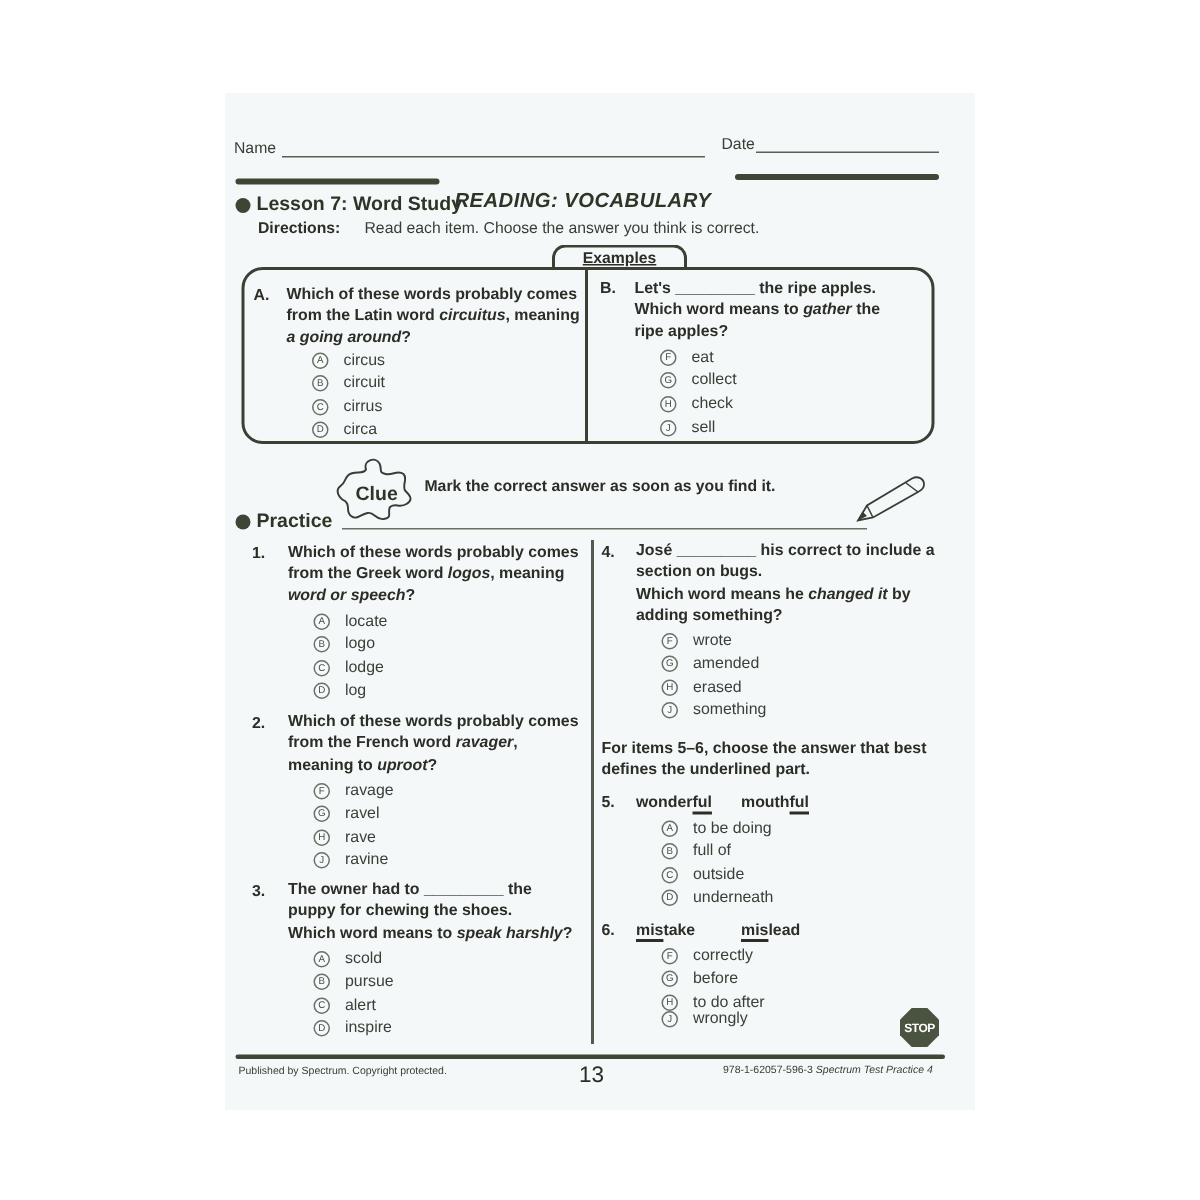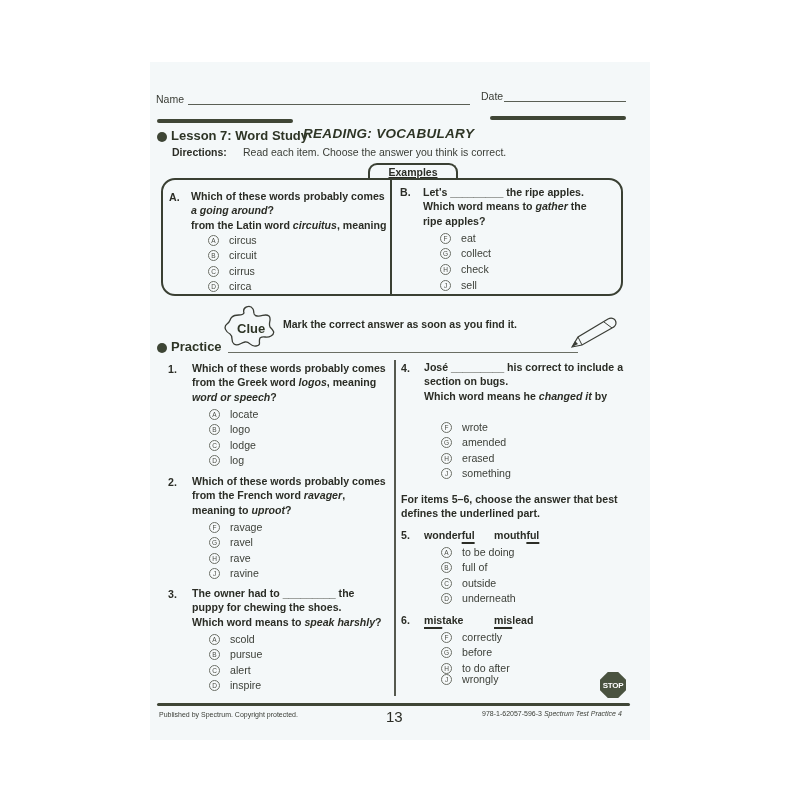--- a/index.html
+++ b/index.html
@@ -44,22 +44,22 @@
   <span class="abs t b" style="left:22px;top:84px;">Directions:</span>
   <span class="abs t" style="left:93px;top:84px;color:#3a3d36;">Read each item. Choose the answer you think is correct.</span>
 
   <div class="ex-tab">Examples</div>
   <div class="ex-box"></div>
   <div class="vdiv" style="left:240px;top:117px;height:116px;"></div>
 
   <span class="num" style="left:19px;top:129px;">A.</span>
   <div class="q" style="left:41px;top:127px;">
     <div>Which of these words probably comes</div>
+    <div><span>from the Latin word </span><i>circuitus</i><span>, meaning</span></div>
     <div><i>a going around</i><span>?</span></div>
-    <div><span>from the Latin word </span><i>circuitus</i><span>, meaning</span></div>
   </div>
   <div class="opt" style="left:58px;top:171px;">
       <span class="bub">A</span>
       <span class="otext">circus</span>
     </div>
   <div class="opt" style="left:58px;top:186px;">
       <span class="bub">B</span>
       <span class="otext">circuit</span>
     </div>
   <div class="opt" style="left:58px;top:202px;">
@@ -177,20 +177,21 @@
   <div class="opt" style="left:59px;top:616px;">
       <span class="bub">D</span>
       <span class="otext">inspire</span>
     </div>
 
   <span class="num" style="left:251px;top:300px;">4.</span>
   <div class="q" style="left:274px;top:298px;">
     <div>José _________ his correct to include a</div>
     <div>section on bugs.</div>
     <div><span>Which word means he </span><i>changed it</i><span> by</span></div>
+    <div>adding something?</div>
   </div>
   <div class="opt" style="left:291px;top:358px;">
       <span class="bub">F</span>
       <span class="otext">wrote</span>
     </div>
   <div class="opt" style="left:291px;top:373px;">
       <span class="bub">G</span>
       <span class="otext">amended</span>
     </div>
   <div class="opt" style="left:291px;top:389px;">

